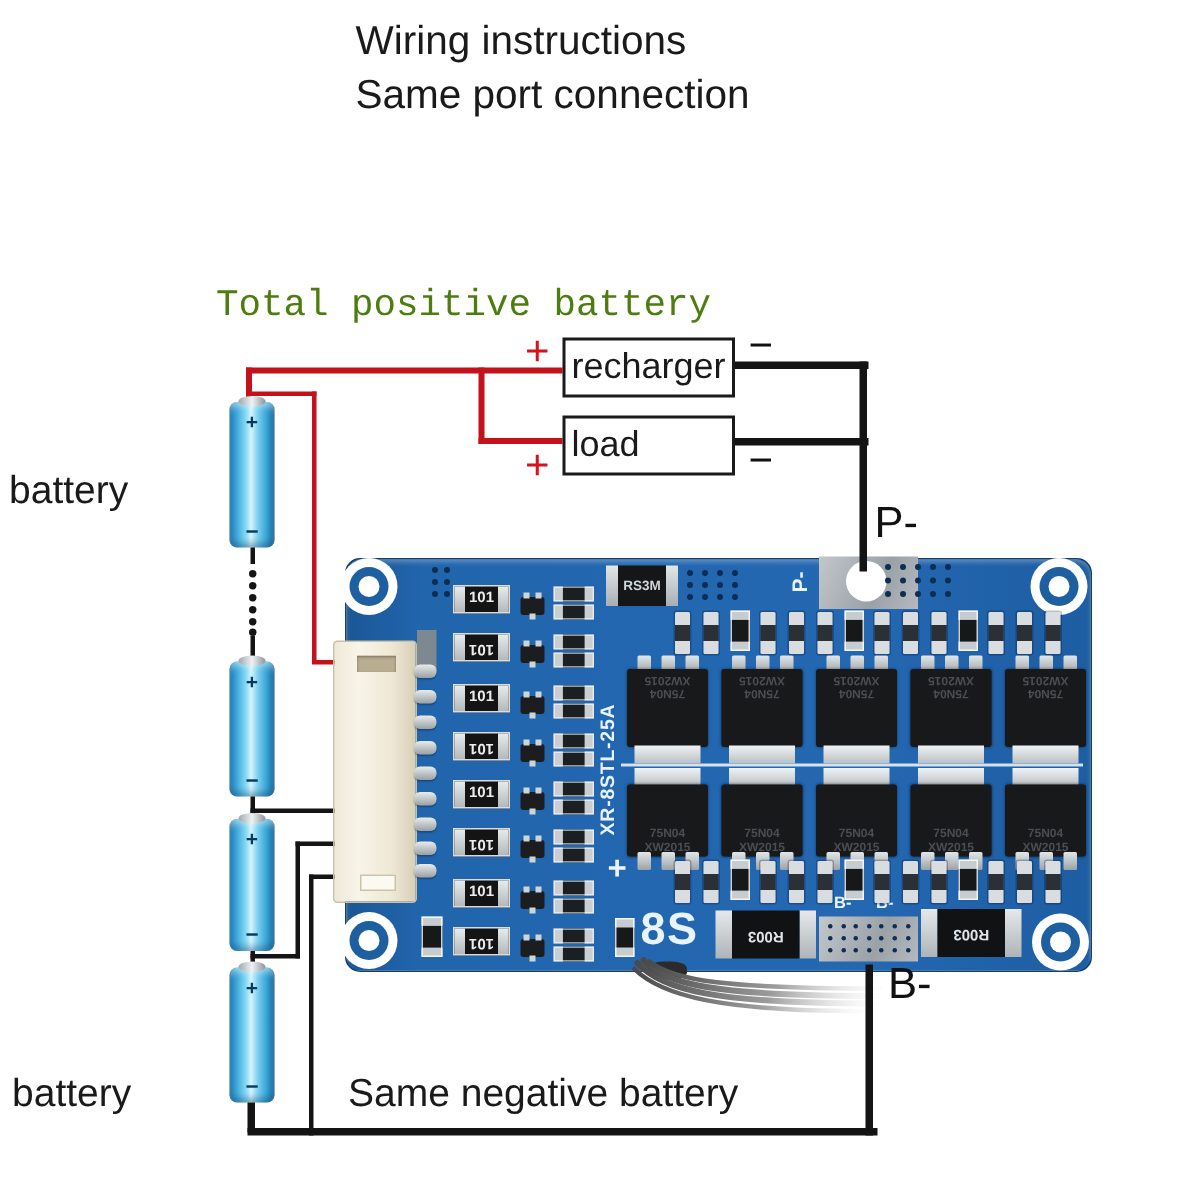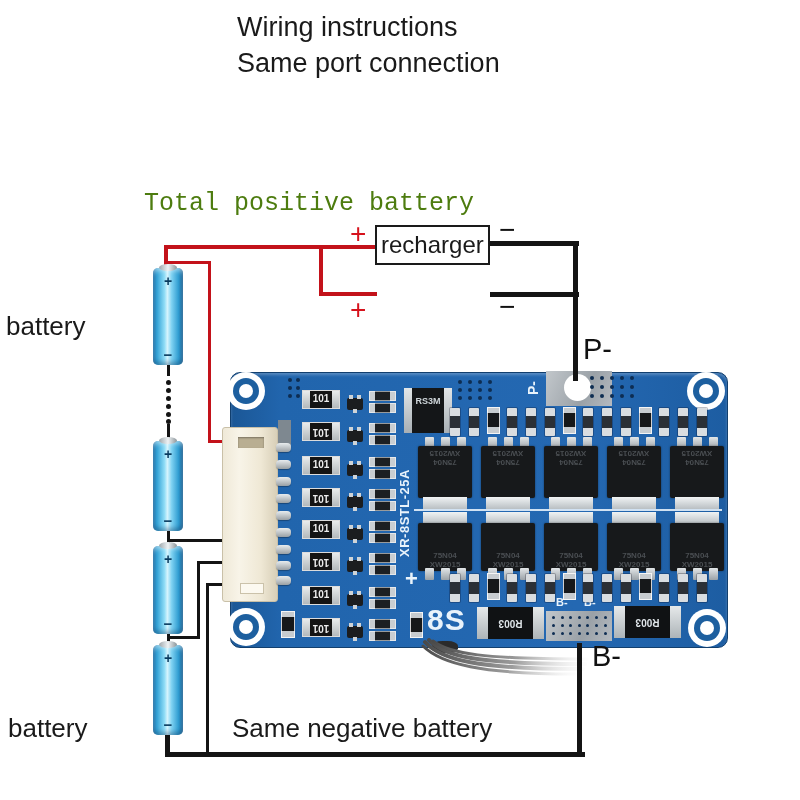--- a/index.html
+++ b/index.html
@@ -87,21 +87,21 @@
 
   <div class="abs hole" style="left:227px;top:372px"></div>
   <div class="abs hole" style="left:687px;top:372px"></div>
   <div class="abs hole" style="left:227px;top:608px"></div>
   <div class="abs hole" style="left:688px;top:609px"></div>
 
   <div class="abs pad" style="left:546px;top:371px;width:66px;height:35px"></div>
   <div class="abs" style="left:564px;top:374px;width:27px;height:27px;border-radius:50%;background:#fff"></div>
   <div class="abs silk" style="left:518px;top:380px;width:30px;text-align:center;transform:rotate(-90deg);font-size:14px;font-weight:bold">P-</div>
 
-  <div class="abs diode" style="left:404px;top:388px;width:48px;height:45px">
+  <div class="abs diode" style="left:404px;top:377px;width:48px;height:27px">
     <span class="capx"></span>
     <span class="mid">RS3M</span>
     <span class="capx"></span>
   </div>
 
   <div class="abs silk vtext" style="left:351px;top:504px;width:110px;height:18px">XR-8STL-25A</div>
   <div class="abs silk" style="left:405px;top:566px;font-size:22px;font-weight:bold">+</div>
   <div class="abs silk" style="left:427px;top:603px;font-size:30px;font-weight:bold;letter-spacing:1px">8S</div>
 
   <div class="abs" style="left:414px;top:509px;width:308px;height:2px;background:rgba(240,248,255,.85)"></div>
@@ -429,20 +429,23 @@
       <div class="abs pin" style="left: 276px; top: 511px; width: 15px; height: 9px;"></div>
       <div class="abs pin" style="left: 276px; top: 528px; width: 15px; height: 9px;"></div>
       <div class="abs pin" style="left: 276px; top: 545px; width: 15px; height: 9px;"></div>
       <div class="abs pin" style="left: 276px; top: 561px; width: 15px; height: 9px;"></div>
       <div class="abs pin" style="left: 276px; top: 576px; width: 15px; height: 9px;"></div>
     </div>
 
   <div class="abs nodebox" style="left:375px;top:225px;width:115px;height:40px">
     <span>recharger</span>
   </div>
+  <div class="abs nodebox" style="left:375px;top:277px;width:115px;height:40px">
+    <span>load</span>
+  </div>
   <div class="abs txt pm red" style="left:350px;top:218px">+</div>
   <div class="abs txt pm blk" style="left:499px;top:214px">−</div>
   <div class="abs txt pm red" style="left:350px;top:294px">+</div>
   <div class="abs txt pm blk" style="left:499px;top:291px">−</div>
 
   <div class="abs txt" style="left:583px;top:333px;font-size:29px;color:#111">P-</div>
   <div class="abs txt" style="left:592px;top:640px;font-size:29px;color:#111">B-</div>
 
   <div id="bats" class="abs" style="left:0;top:0">
       <div class="abs bat" style="left: 153px; top: 268px; width: 30px; height: 97px;">

